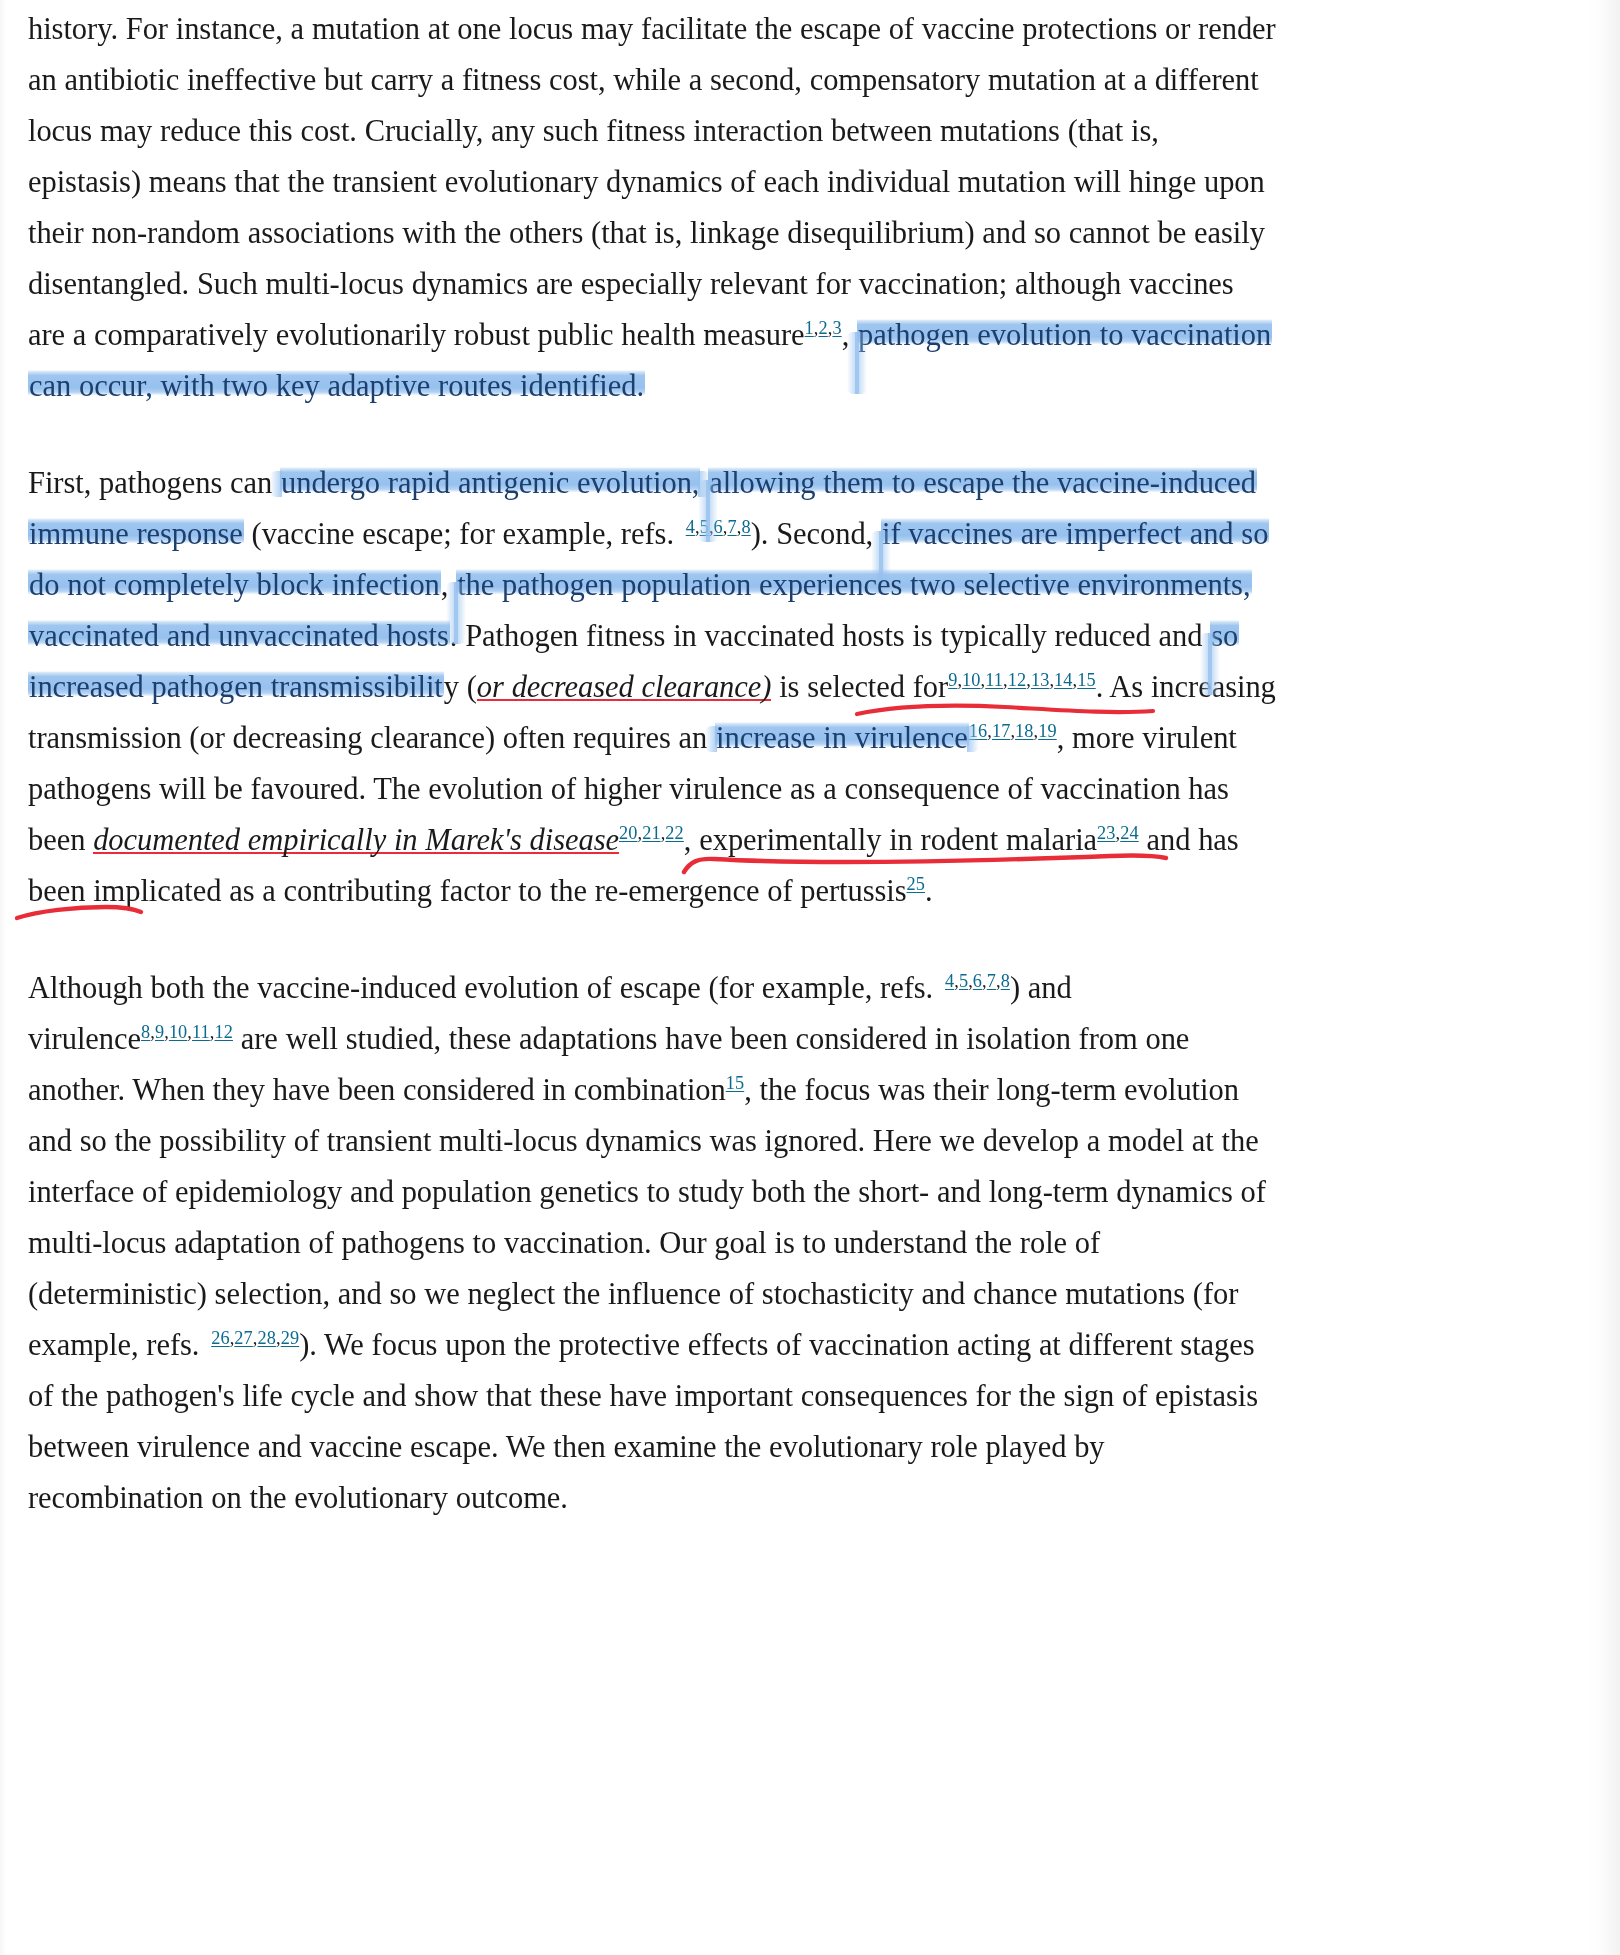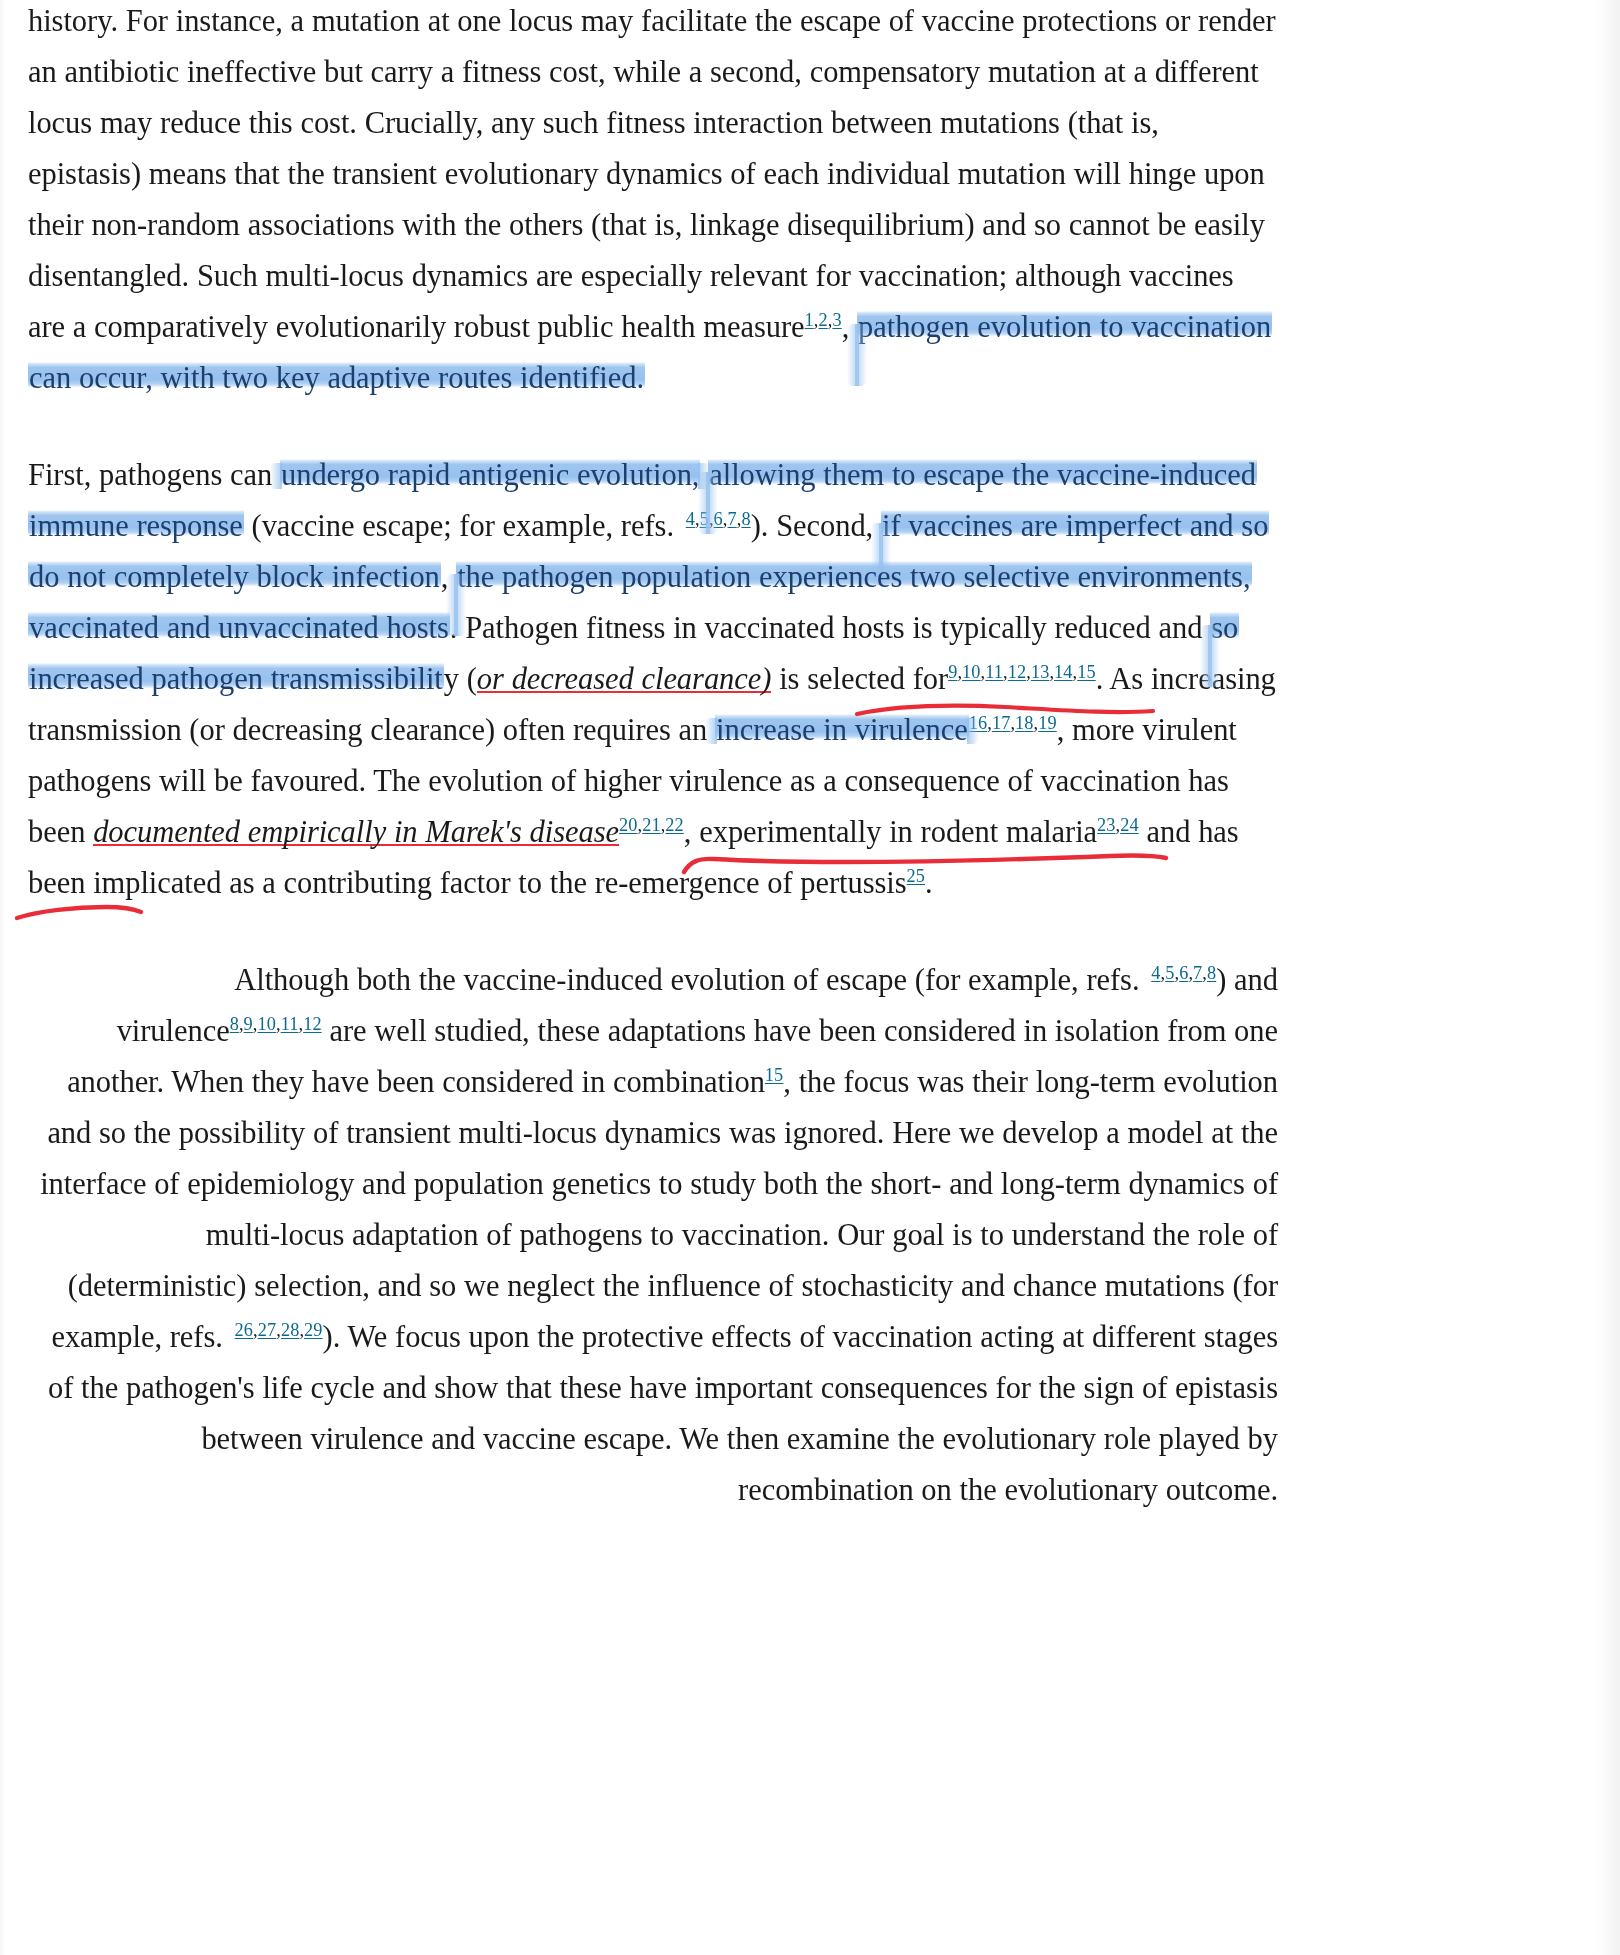--- a/index.html
+++ b/index.html
@@ -41,37 +41,36 @@
     height: 100%;
     background: linear-gradient(to left, #ffffff 0%, #f6f6f6 100%);
     pointer-events: none;
   }
 
   #article {
     position: absolute;
     left: 28px;
     top: 0;
     width: 1250px;
-    padding-top: 4px;
+    padding-top: 12px;
   }
 
   p.para {
     margin: 0 0 46px 0;
     font-size: 30.5px;
     line-height: 51px;
     text-align: left;
     letter-spacing: -0.05px;
     word-spacing: 0.2px;
   }
   p.para.first {
     margin-top: -8px;
   }
   p.para.last {
     margin-bottom: 0;
-    text-align: right;
   }
 
   
   sup.ref {
     font-size: 0.60em;
     line-height: 0;
     vertical-align: 0.62em;
     letter-spacing: 0.1px;
   }
   sup.ref a {

